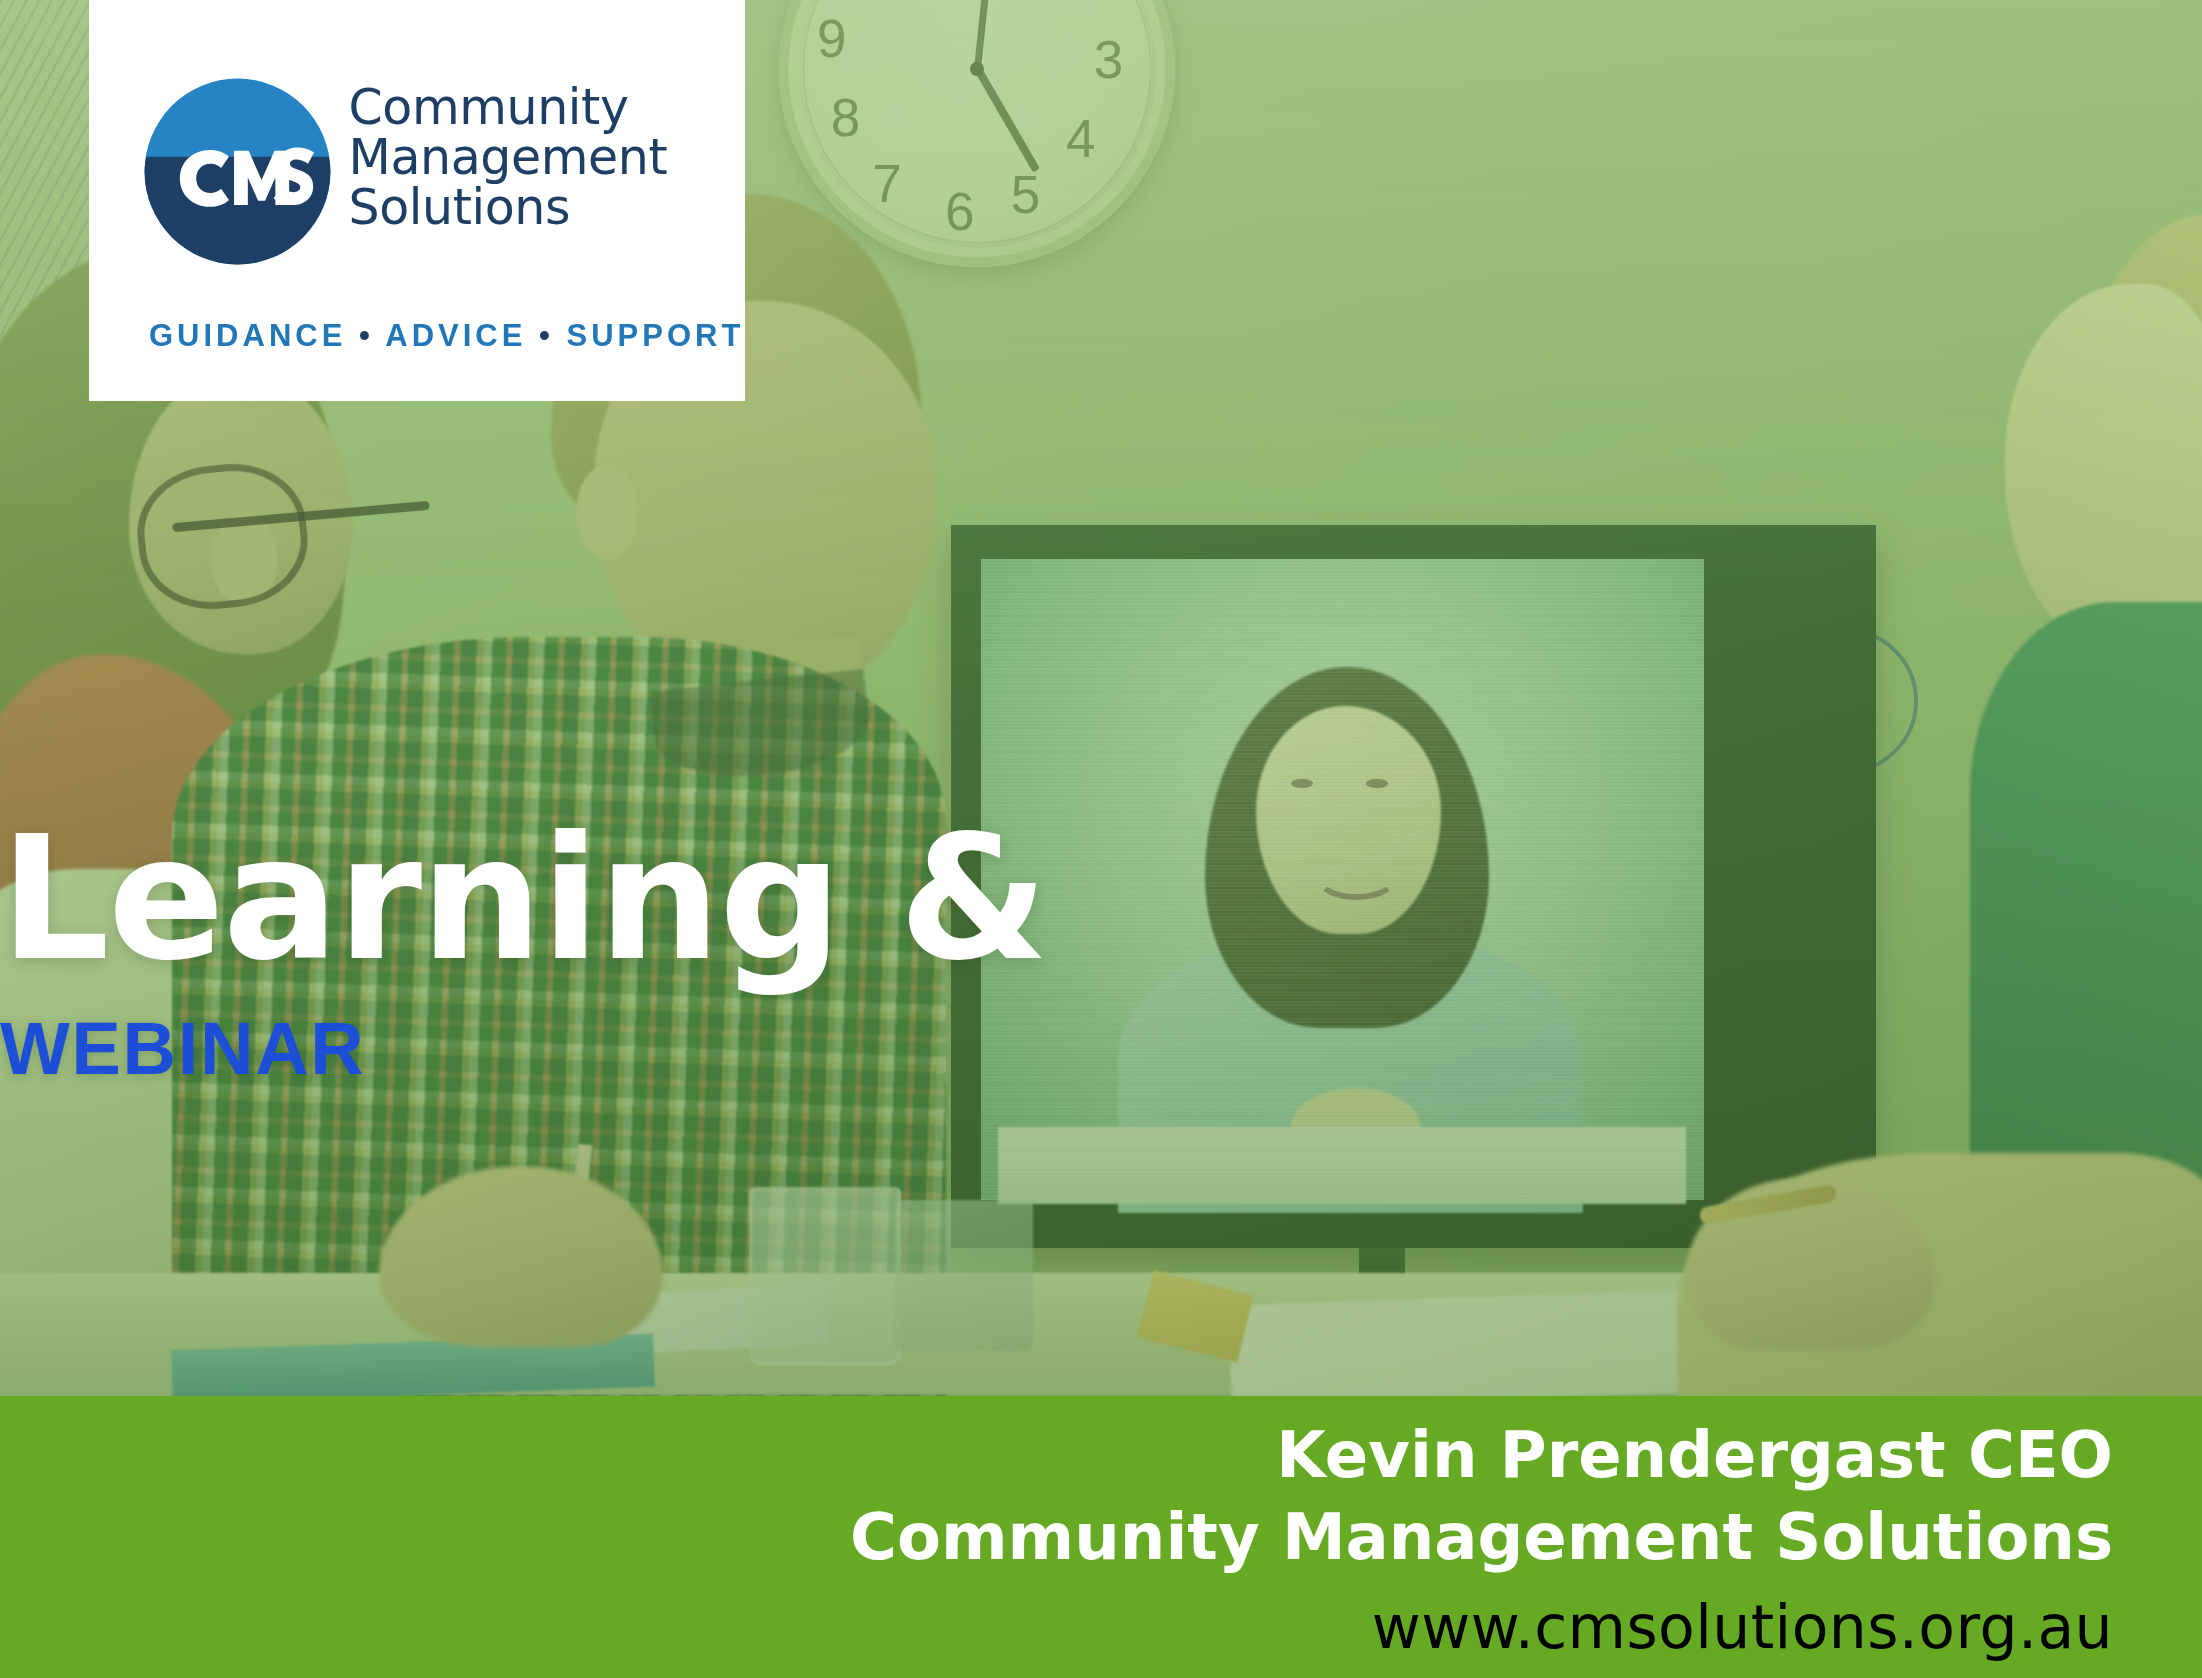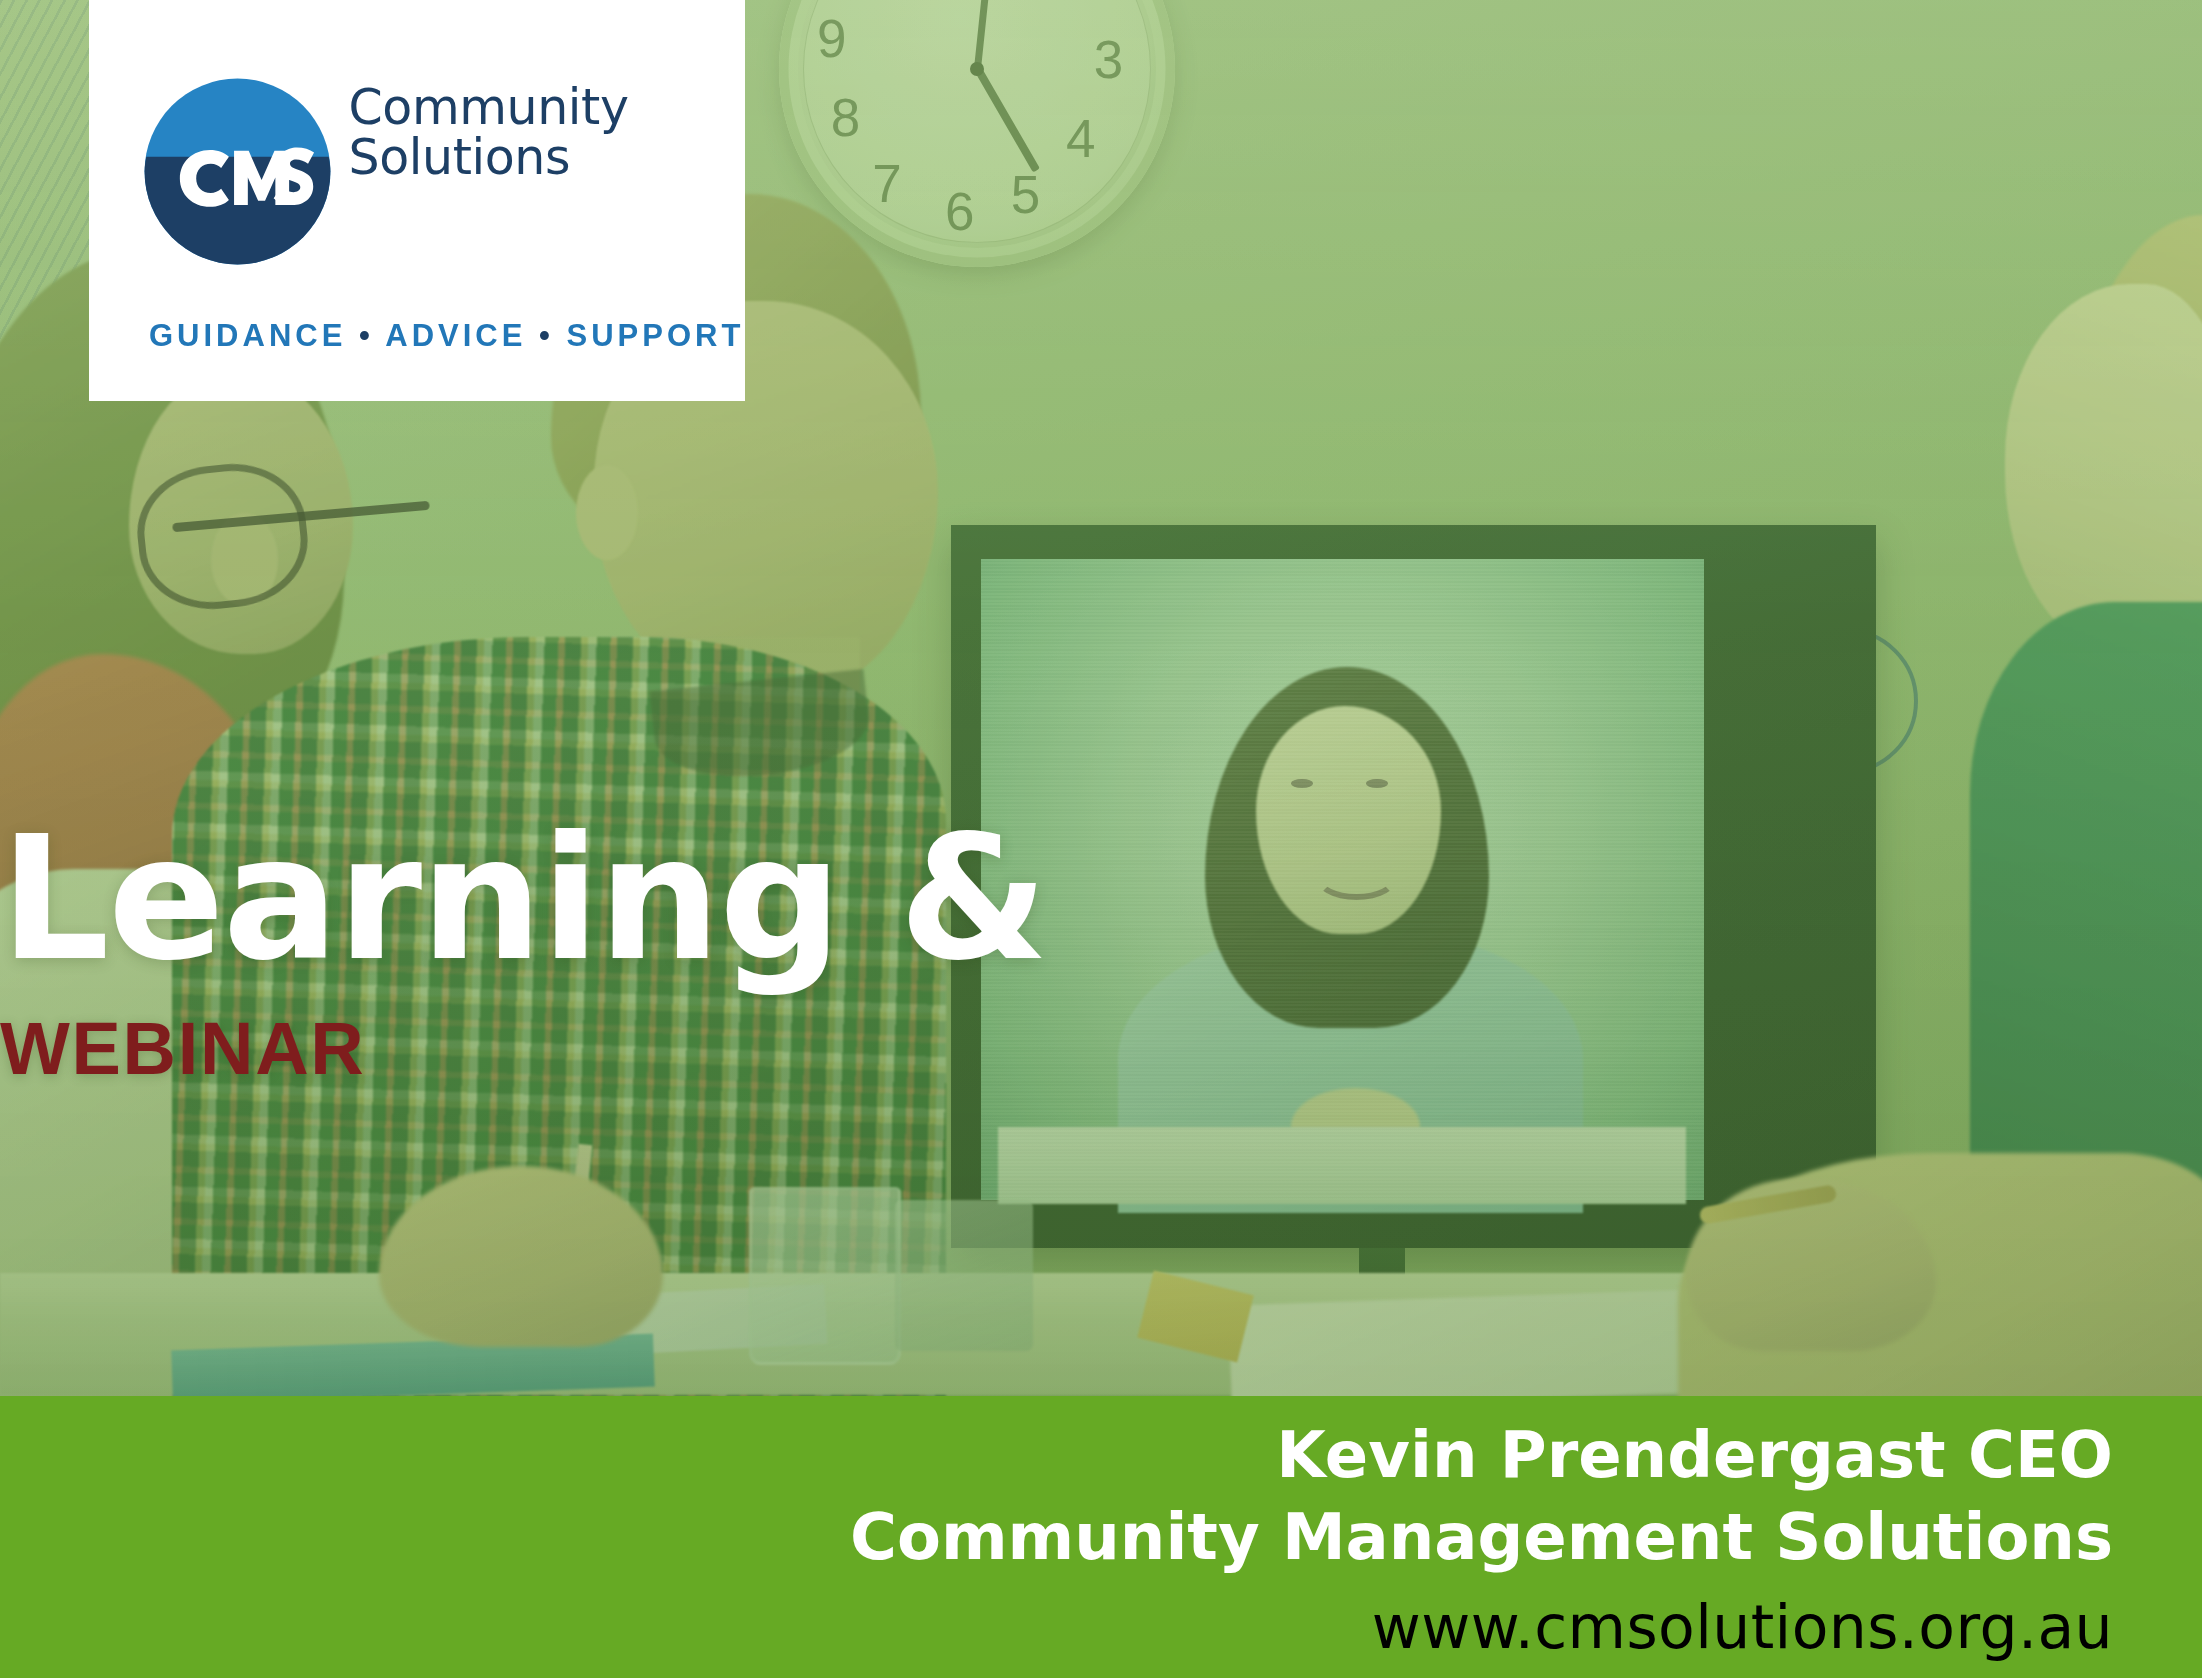--- a/index.html
+++ b/index.html
@@ -460,21 +460,21 @@
     font-family: "DejaVu Sans", sans-serif;
     font-weight: bold;
     font-size: 172px;
     line-height: 0.98;
     letter-spacing: -1.7px;
     text-shadow: 0 2.6px 13.8px rgba(40,70,20,0.22);
     white-space: nowrap;
   }
   .subtitle {
     margin-top: 22.4px;
-    color: #7f1d1d;
+    color: #1d4ed8;
     font-family: "Liberation Sans", sans-serif;
     font-weight: bold;
     font-size: 74px;
     letter-spacing: 1.7px;
     text-shadow: 0 1.7px 10.3px rgba(40,70,20,0.25);
   }
 
   
   .footer {
     position: absolute;
@@ -621,20 +621,21 @@
           <g fill="#ffffff">
             <path d="M79 86c-20 0-35 14-35 33s15 33 35 33c9 0 17-3 22-8l-9-13c-3 3-8 5-12 5-10 0-17-7-17-17s7-17 17-17c5 0 9 2 12 5l9-13c-5-5-13-8-22-8z"></path>
             <path d="M107 150V87h17l15 34 15-34h17v63h-16v-32l-12 27h-8l-12-27v32z"></path>
             <path d="M193 102c-4-3-9-5-14-5-4 0-7 2-7 5 0 9 27 5 27 26 0 14-11 22-24 22-9 0-17-3-22-8l9-13c4 4 9 6 14 6 4 0 8-2 8-6 0-9-27-5-27-25 0-13 11-21 23-21 8 0 15 2 20 6z"></path>
           </g>
         </svg>
       </div>
 
       <div class="logo-wordmark">
         <div class="logo-line">Community</div>
+        <div class="logo-line">Management</div>
         <div class="logo-line bold">Solutions</div>
       </div>
     </div>
 
     <div class="logo-tagline">
       <span>GUIDANCE</span>
       <span class="dot">•</span>
       <span>ADVICE</span>
       <span class="dot">•</span>
       <span>SUPPORT</span>

